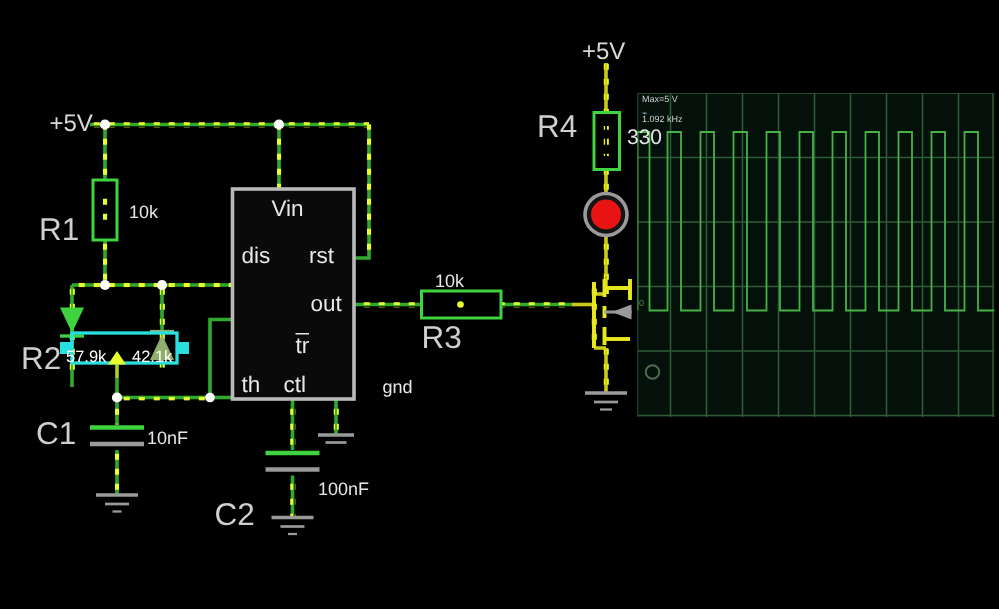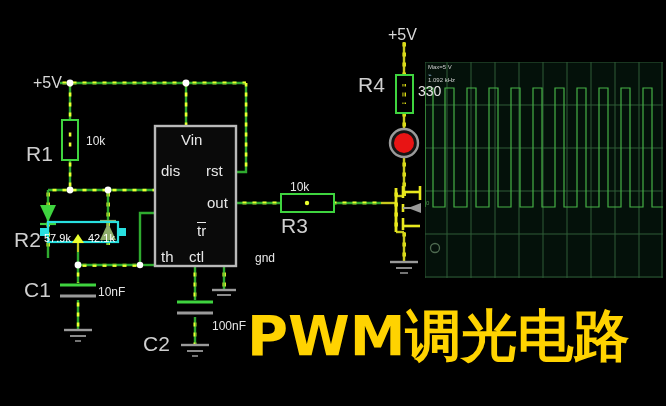--- a/index.html
+++ b/index.html
@@ -267,14 +267,13 @@
 
   <span class="pin" style="left:181px;top:131px;">Vin</span>
   <span class="pin" style="left:161px;top:162px;">dis</span>
   <span class="pin" style="left:206px;top:162px;">rst</span>
   <span class="pin" style="left:207px;top:194px;">out</span>
   <span class="pin ovl" style="left:161px;top:222px;">tr</span>
   <span class="pin" style="left:161px;top:248px;">th</span>
   <span class="pin" style="left:189px;top:248px;">ctl</span>
   <span class="pin sm" style="left:215px;top:251px;margin-left:40px;">gnd</span>
 
-  <div id="title">PWM调光电路</div>
 </div>
 
 </body></html>

